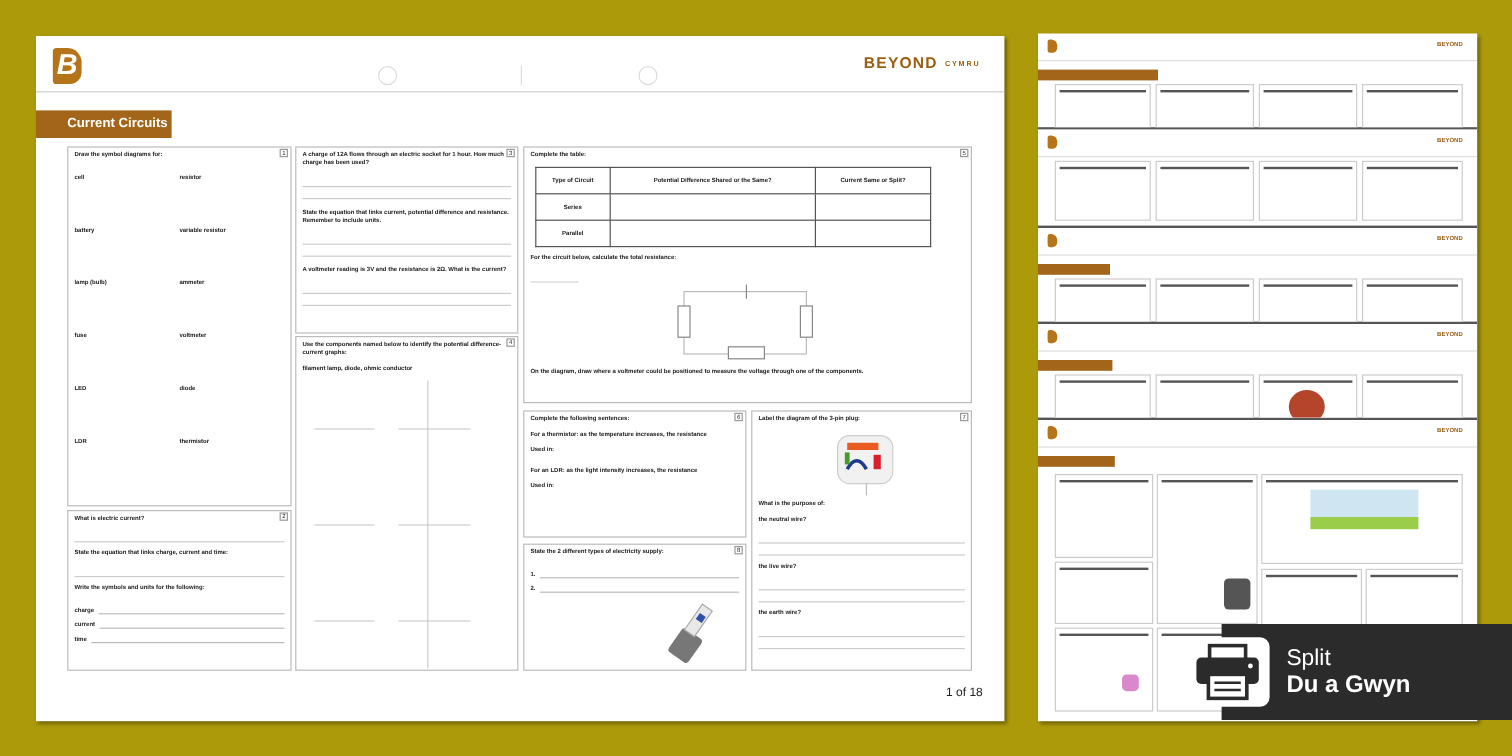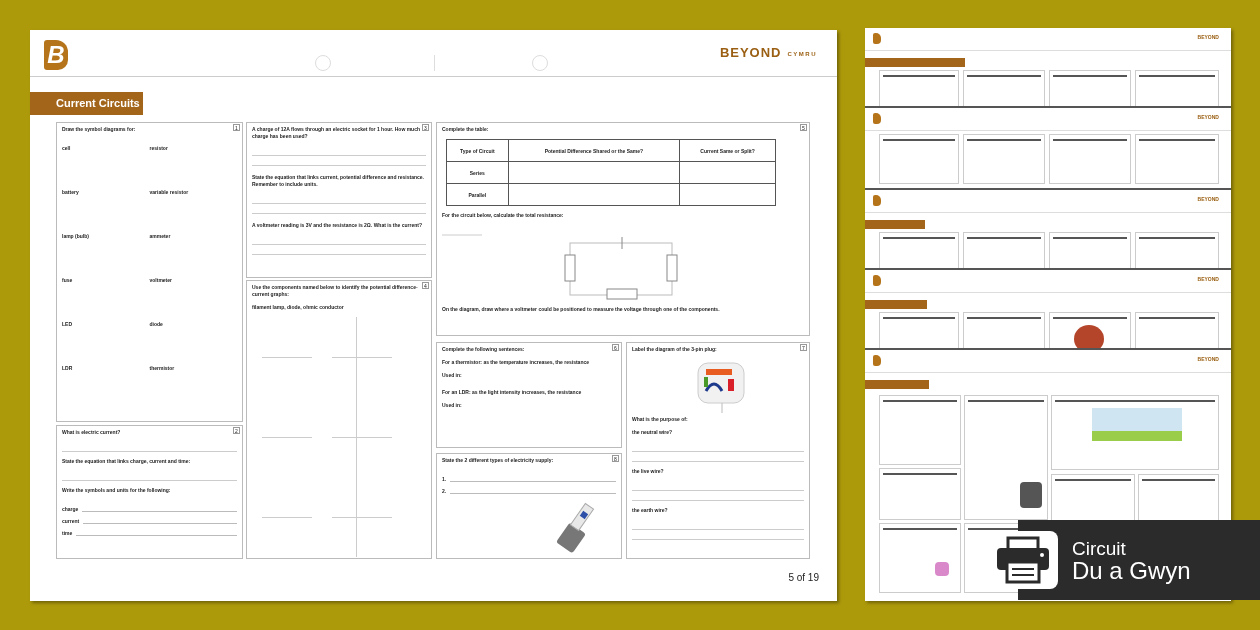--- a/index.html
+++ b/index.html
@@ -41,21 +41,21 @@
   .tp .tbrand { position: absolute; right: 12px; top: 6px; font: bold 5px "Liberation Sans", sans-serif; color: #9a5f12; }
   .tp .trule { position: absolute; left: 0; right: 0; top: 22px; border-top: 1px solid #ddd; }
   .tp .ttab { position: absolute; left: 0; top: 30px; height: 9px; background: #a3651a; }
   .tp .tcell { position: absolute; border: 1px solid #ccc; background: #fff; }
   .tp .tcell::before { content: ""; position: absolute; left: 3px; right: 3px; top: 4px; border-top: 2px solid #555; }
 
   .badge { position: absolute; left: 1018px; top: 520px; width: 242px; height: 80px; background: #2b2b2b; color: #fff; display: flex; align-items: center; }
   .badge .pi { width: 70px; height: 58px; margin-left: -30px; background: #fff; border-radius: 8px; position: relative; display: flex; align-items: center; justify-content: center; }
   .badge .txt { margin-left: 14px; line-height: 22px; }
   .badge .t1 { font-size: 19px; }
-  .badge .t2 { font-size: 24px; font-weight: normal; }
+  .badge .t2 { font-size: 20px; font-weight: bold; }
 </style>
 </head>
 <body>
 
 <div class="page">
   <div class="logo-b">B</div>
   <div class="punch" style="left:285px"></div>
   <div class="punch" style="left:404px;border:none;border-left:1px solid #ddd;width:1px;border-radius:0"></div>
   <div class="punch" style="left:502px"></div>
   <div class="brand"><span>BEYOND</span><small>CYMRU</small></div>
@@ -213,21 +213,21 @@
     <div class="line"></div>
     <div class="line" style="margin-bottom:6px"></div>
     <div class="q">the live wire?</div>
     <div class="line"></div>
     <div class="line" style="margin-bottom:6px"></div>
     <div class="q">the earth wire?</div>
     <div class="line"></div>
     <div class="line"></div>
   </div>
 
-  <div class="page-num">5 of 19</div>
+  <div class="page-num">1 of 18</div>
 </div>
 
 <div class="thumbs">
   <div class="tp" style="top:0;height:80px">
     <div class="tb"></div>
     <div class="tbrand">BEYOND</div>
     <div class="trule"></div>
     <div class="ttab" style="width:100px"></div>
     <div class="tcell" style="left:14px;top:42px;width:80px;height:40px"></div>
     <div class="tcell" style="left:98px;top:42px;width:82px;height:40px"></div>
@@ -290,16 +290,16 @@
     <svg width="58" height="48" viewBox="0 0 58 48">
       <rect x="14" y="2" width="30" height="12" fill="#fff" stroke="#2b2b2b" stroke-width="3"></rect>
       <rect x="3" y="12" width="52" height="22" rx="4" fill="#2b2b2b"></rect>
       <rect x="13" y="26" width="32" height="20" fill="#fff" stroke="#2b2b2b" stroke-width="3"></rect>
       <line x1="18" y1="33" x2="40" y2="33" stroke="#2b2b2b" stroke-width="2"></line>
       <line x1="18" y1="39" x2="40" y2="39" stroke="#2b2b2b" stroke-width="2"></line>
       <circle cx="48" cy="19" r="2" fill="#fff"></circle>
     </svg>
   </div>
   <div class="txt">
-    <div class="t1">Circuit</div>
+    <div class="t1">Split</div>
     <div class="t2">Du a Gwyn</div>
   </div>
 </div>
 
 </body></html>

